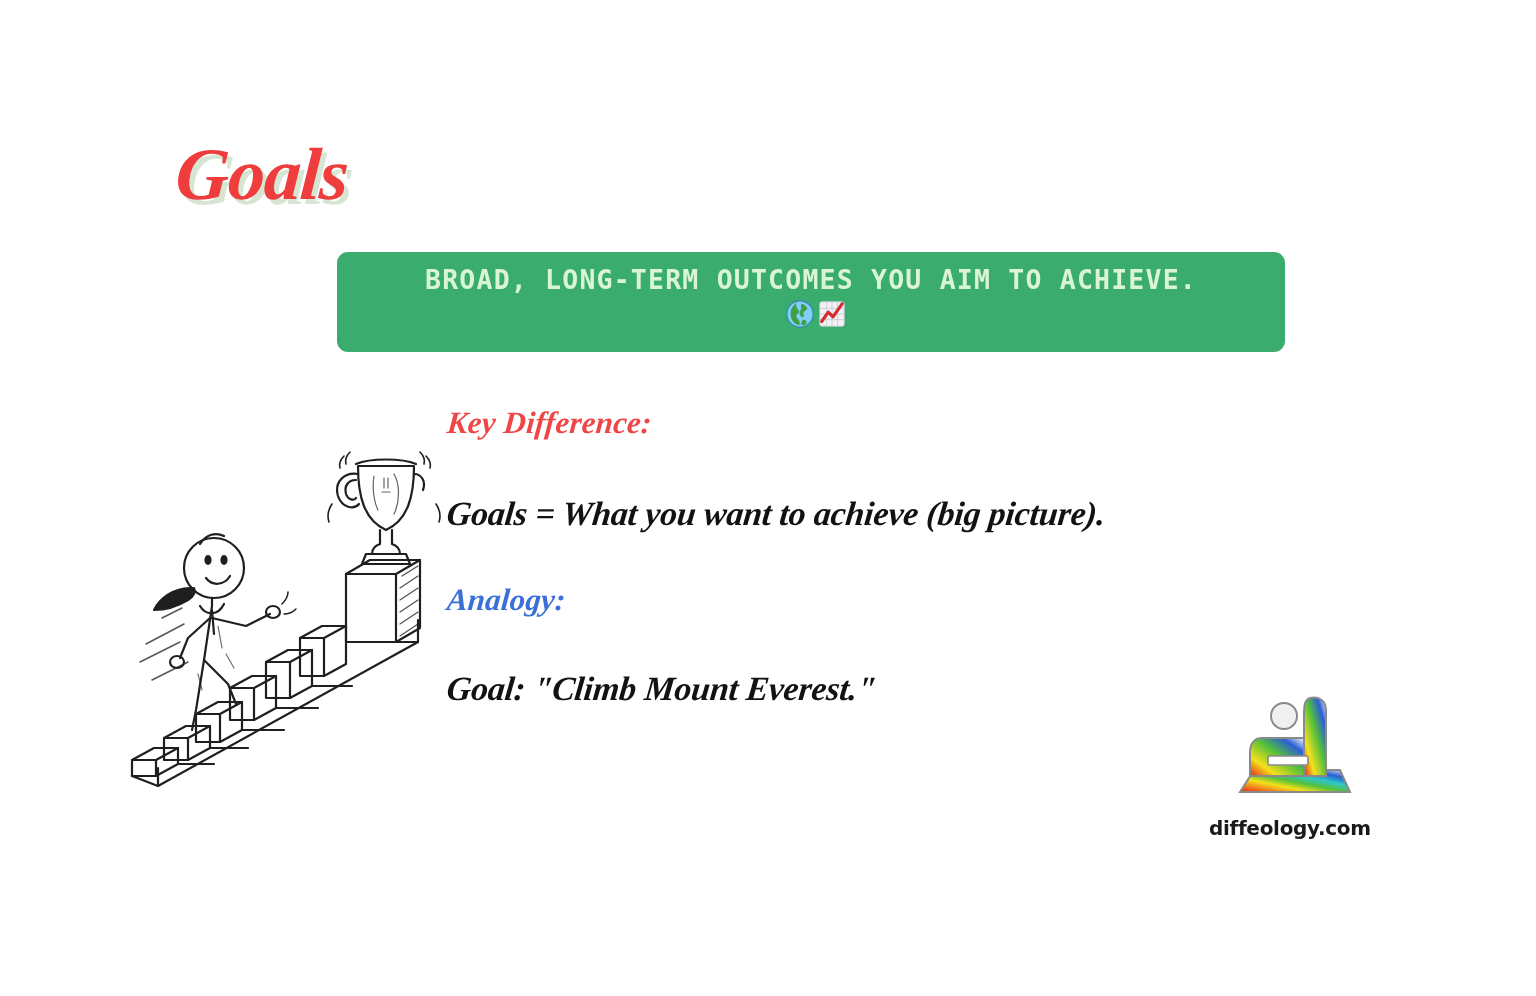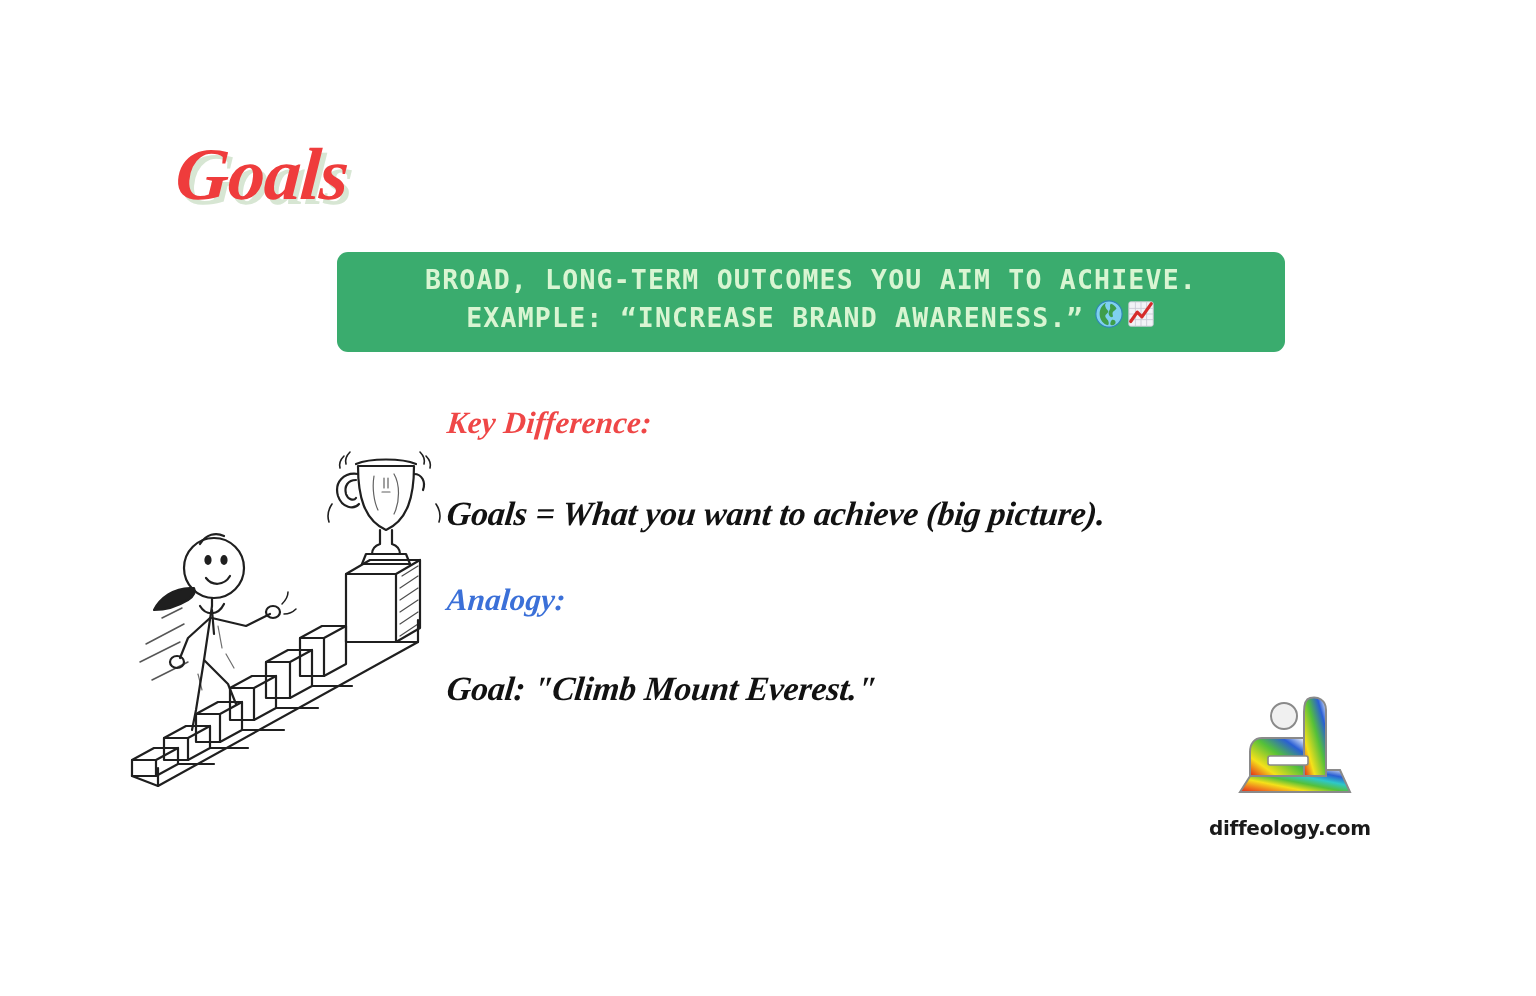--- a/index.html
+++ b/index.html
@@ -162,21 +162,20 @@
 </head>
 <body>
 
 <div class="slide">
 
   <div id="page-title">Goals</div>
 
   <div id="definition-banner">
     <div class="banner-line">BROAD, LONG-TERM OUTCOMES YOU AIM TO ACHIEVE.</div>
     <div class="banner-line">
-      <span>EXAMPLE: “INCREASE BRAND AWARENESS.”</span>
       <span class="banner-emojis">
 
         <span>
           <svg width="30" height="30" viewBox="0 0 32 32" aria-hidden="true">
             <circle cx="16" cy="16" r="14" fill="#7fd0f0" stroke="#2f86b5" stroke-width="1.2"></circle>
             <path d="M13 4c-2 2-1 4 0 6s3 2 2 4-3 2-3 4 2 3 3 5 1 4 0 5c-5-1-9-6-9-12C6 10 9 6 13 4z" fill="#3e9e4a"></path>
             <path d="M18 5c3 1 5 3 6 5-1 2-3 2-4 4s1 4 0 5-3 0-4-2 0-4 1-6-1-4 1-6z" fill="#3e9e4a"></path>
             <path d="M20 22c2 0 3 1 3 3s-2 3-4 3-2-2-1-4 1-2 2-2z" fill="#3e9e4a"></path>
           </svg>
         </span>

